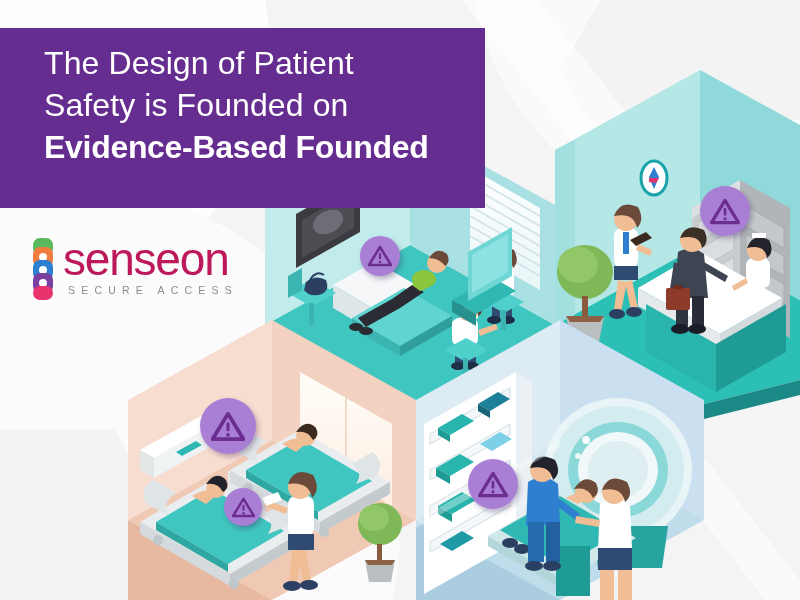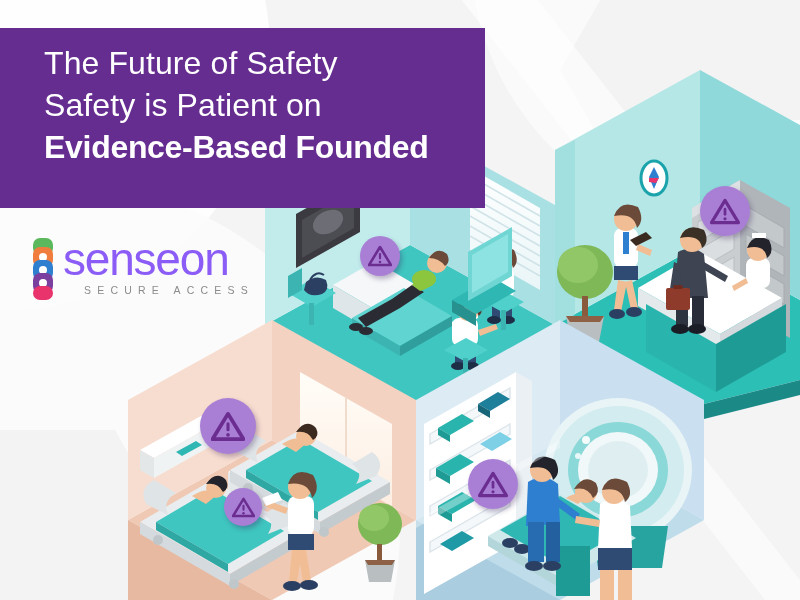--- a/index.html
+++ b/index.html
@@ -39,22 +39,22 @@
   }
   #banner .ln.bold{font-weight:700;letter-spacing:-.3px;}
 
   
   #logo{position:absolute;left:30px;top:236px;z-index:45;display:flex;align-items:flex-start;}
   #logo-mark{width:26px;height:62px;position:relative;margin-right:7px;margin-top:2px;}
   .link{position:absolute;left:3px;width:20px;border-radius:7px;border:0;}
   .link i{position:absolute;left:50%;top:50%;transform:translate(-50%,-50%);
     width:8px;height:8px;background:#ffffff;border-radius:50%;}
   #logo-words{display:flex;flex-direction:column;}
-  #logo-name{font-size:46px;line-height:46px;font-weight:400;color:#8b5cf6;letter-spacing:-1.2px;}
-  #logo-tag{font-size:10.5px;color:#8b8b8e;letter-spacing:6.2px;margin-top:2px;margin-left:21px;}
+  #logo-name{font-size:46px;line-height:46px;font-weight:400;color:#be185d;letter-spacing:-1.2px;}
+  #logo-tag{font-size:10.5px;color:#8b8b8e;letter-spacing:6.2px;margin-top:2px;margin-left:5px;}
 
   
   .badge{position:absolute;border-radius:50%;background:#a97fd6;
      box-shadow:2px 3px 5px rgba(60,30,90,.32);z-index:35;
      display:flex;align-items:center;justify-content:center;}
   .badge svg{display:block;}
 </style>
 </head>
 <body>
 
@@ -451,22 +451,22 @@
 
   <div class="badge" style="left:468px;top:459px;width:50px;height:50px;">
     <svg width="30" height="27" viewBox="0 0 24 22">
       <path d="M12 2 L23 20 L1 20 Z" fill="none" stroke="#6b2d90" stroke-width="2.6" stroke-linejoin="round"></path>
       <rect x="10.9" y="8" width="2.2" height="6.4" rx="1.1" fill="#6b2d90"></rect>
       <circle cx="12" cy="17" r="1.3" fill="#6b2d90"></circle>
     </svg>
   </div>
 
   <div id="banner">
-    <div class="ln">The Future of Safety</div>
-    <div class="ln">Safety is Patient on</div>
+    <div class="ln">The Design of Patient</div>
+    <div class="ln">Safety is Founded on</div>
     <div class="ln bold">Evidence-Based Founded</div>
   </div>
 
   <div id="logo">
     <div id="logo-mark">
       <div class="link" style="top:0px;height:17px;background:#5cb85c;"></div>
       <div class="link" style="top:9px;height:20px;background:#f07c3e;">
           <i></i>
         </div>
       <div class="link" style="top:22px;height:20px;background:#2f7fd0;">

